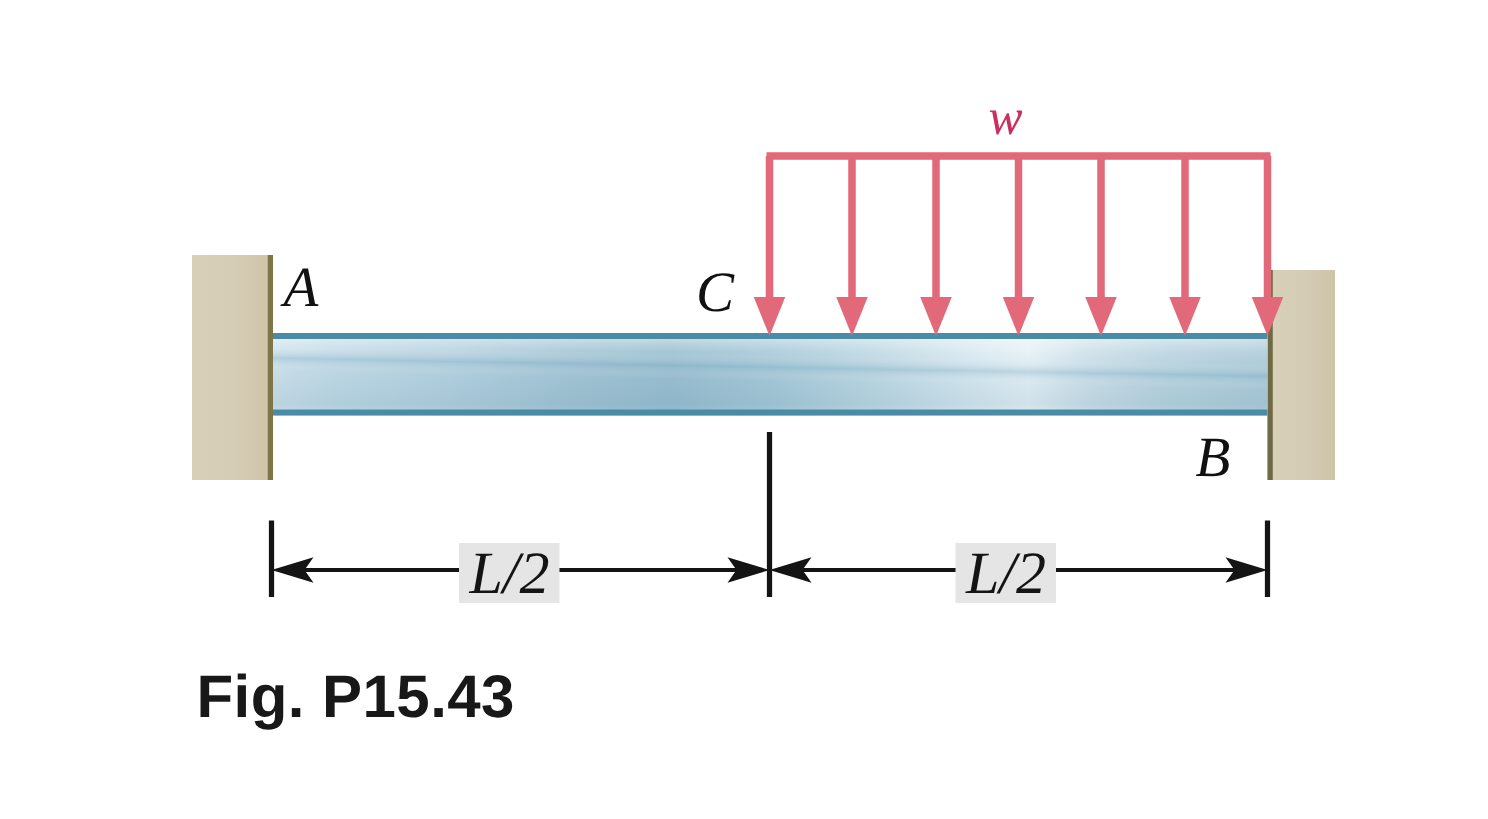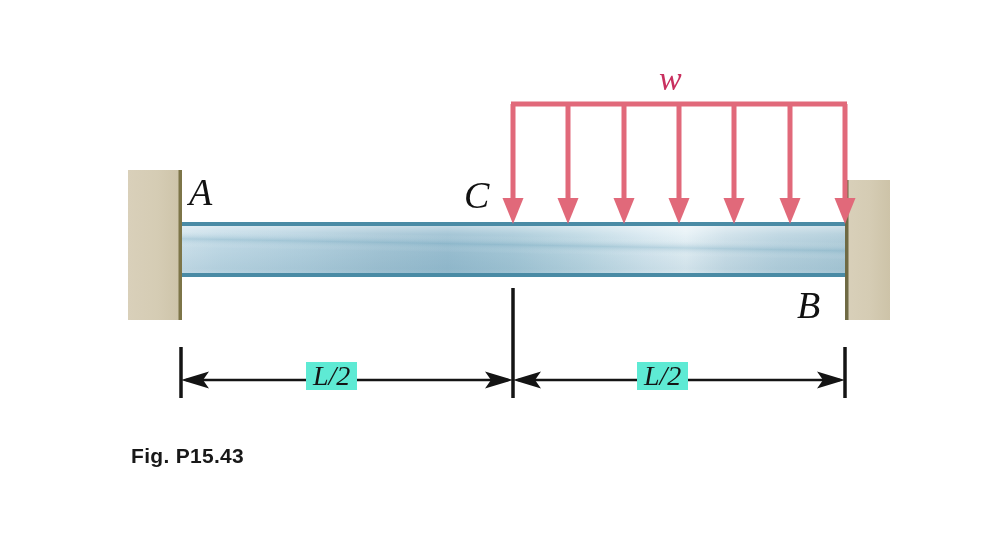--- a/index.html
+++ b/index.html
@@ -57,37 +57,37 @@
     font-size: 34px;
     color: #c9305f;
     line-height: 1;
     white-space: nowrap;
   }
 
   .dim-text {
     position: absolute;
     font-family: "Liberation Serif", serif;
     font-style: italic;
-    font-size: 28px;
+    font-size: 40px;
     color: #141414;
     line-height: 1;
-    background: #5eead4;
+    background: #e5e5e5;
     padding: 0 7px;
     white-space: nowrap;
   }
   #dim-left-text  { left: 306px; top: 362px; }
   #dim-right-text { left: 637px; top: 362px; }
 
   #figure-caption {
     position: absolute;
     left: 131px;
     top: 445px;
     font-family: "Liberation Sans", sans-serif;
     font-weight: bold;
-    font-size: 21px;
+    font-size: 40px;
     color: #181818;
     letter-spacing: 0.3px;
     line-height: 1;
     white-space: nowrap;
   }
 </style>
 </head>
 <body>
 
 <div id="figure-root">

